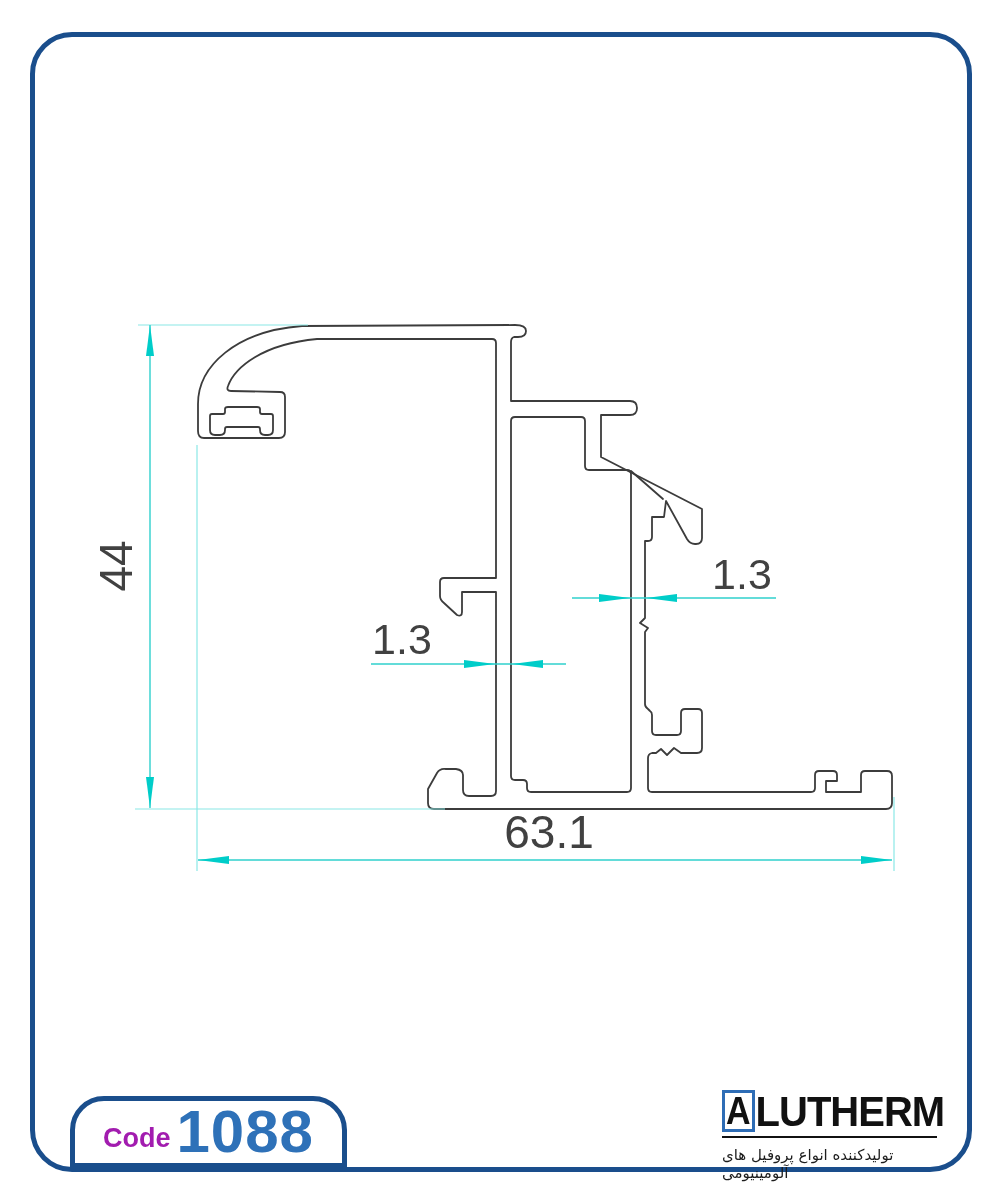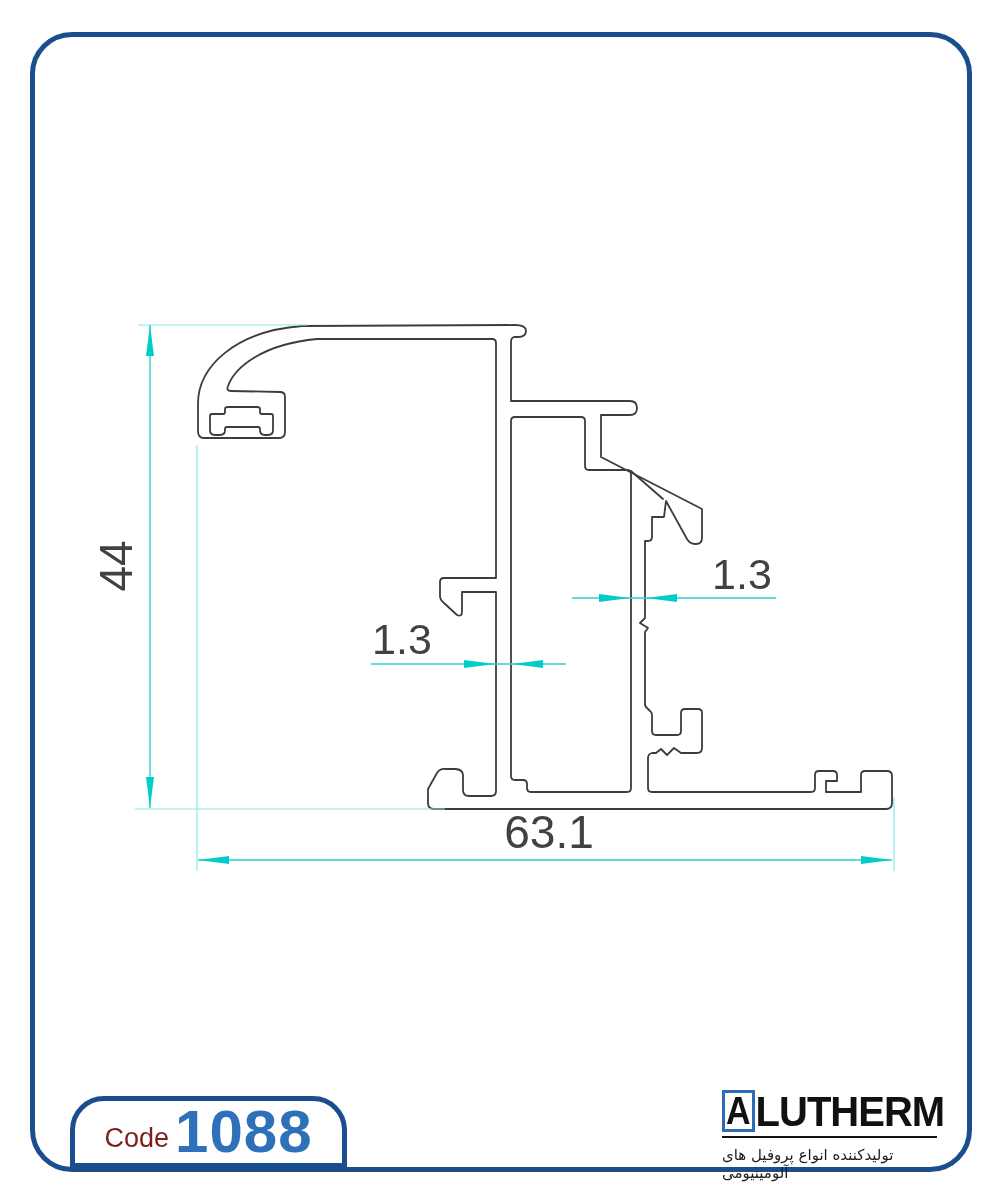--- a/index.html
+++ b/index.html
@@ -11,21 +11,21 @@
   .profile{fill:none;stroke:#3c3c3c;stroke-width:1.8;stroke-linejoin:round;stroke-linecap:round;}
   .dimline{stroke:#2fd0cd;stroke-width:1.4;fill:none;}
   .extline{stroke:#8ae8e6;stroke-width:1.2;fill:none;}
   .arrow{fill:#00cdc9;stroke:none;}
   .dimtext{fill:#414141;font-family:"Liberation Sans",sans-serif;}
   
   .badge{position:absolute;left:70px;top:1096px;width:277px;height:72px;
     background:#fff;border:5px solid #1a4e8c;border-radius:34px 34px 0 0;
     box-sizing:border-box;display:flex;align-items:flex-end;justify-content:center;
     padding-bottom:4px;z-index:3;}
-  .badge .code-label{color:#7f1d1d;font-size:27px;font-weight:normal;margin-right:6px;
+  .badge .code-label{color:#a21caf;font-size:27px;font-weight:bold;margin-right:6px;
     line-height:1;padding-bottom:7px;}
   .badge .code-value{color:#2e71b8;font-size:60px;font-weight:bold;line-height:0.92;
     letter-spacing:1px;text-align:center;}
   
   .logo{position:absolute;left:722px;top:1090px;width:220px;z-index:3;}
   .logo-row{display:flex;align-items:center;}
   .logo-a{width:38px;height:42px;border:3px solid #2e6db6;background:#fff;
     display:flex;align-items:center;justify-content:center;box-sizing:border-box;
     padding:1px;}
   .logo-a span{color:#111;font-size:34px;font-weight:bold;line-height:1;

